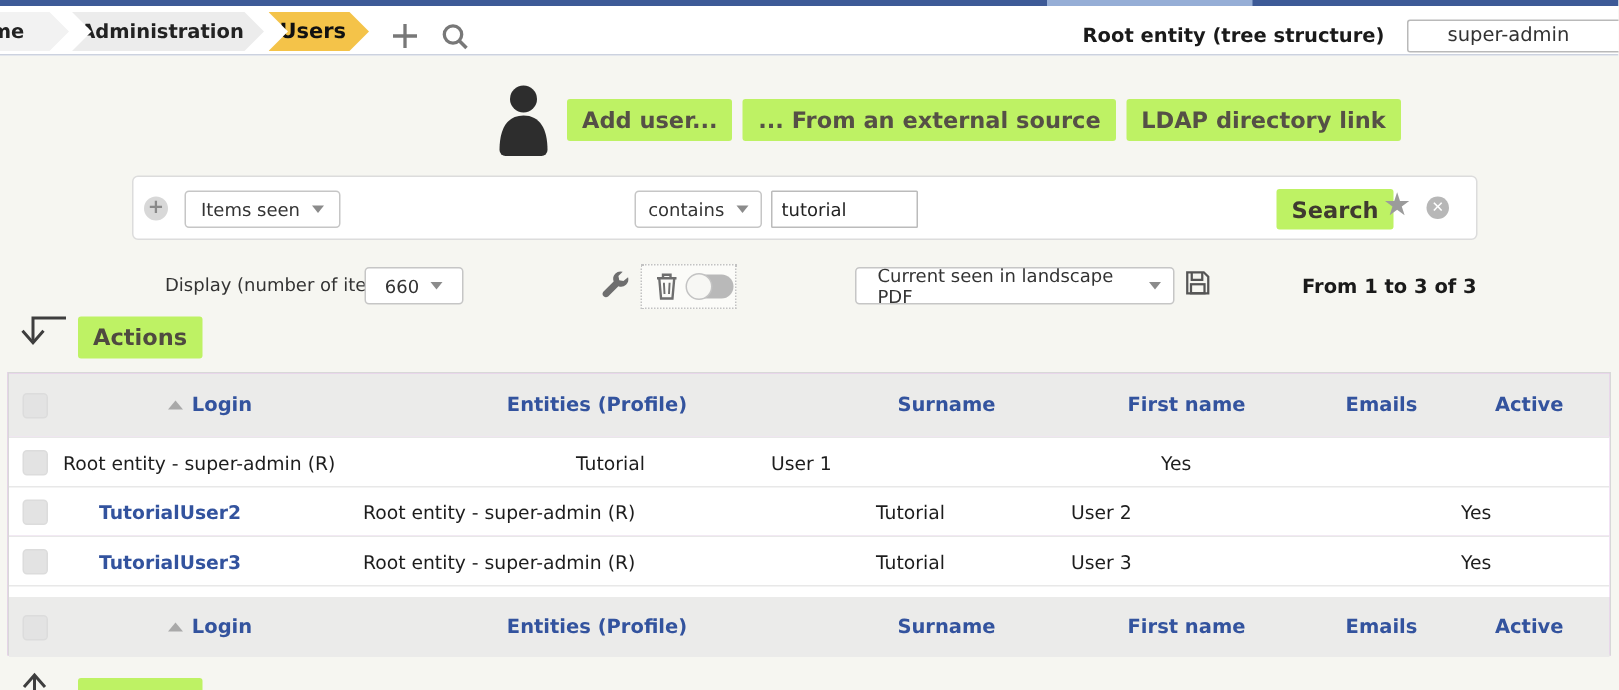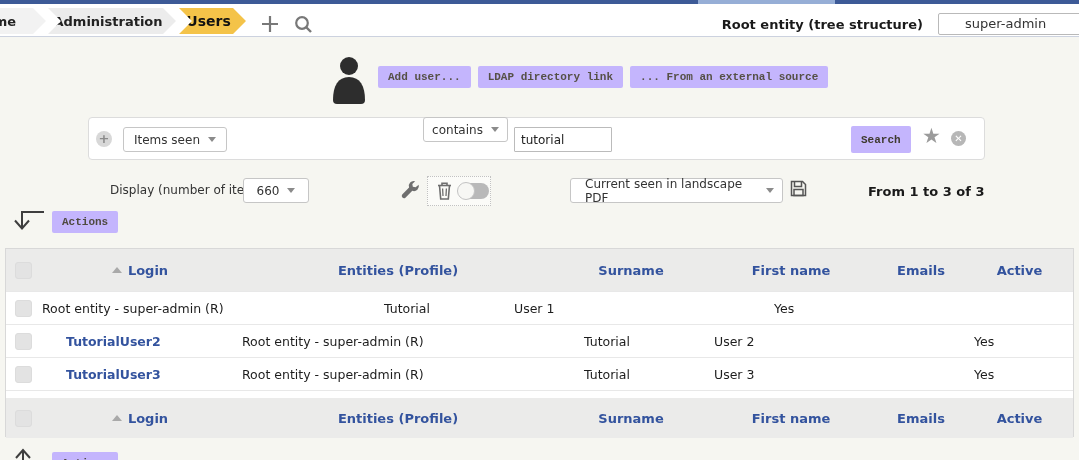--- a/index.html
+++ b/index.html
@@ -36,41 +36,41 @@
   }
   .topright-user {
     position:absolute; top:9px; left:938px; width:150px; height:22px;
     background:#fff; border:1px solid #b9b9b9; border-radius:2px;
     font-size:13px; color:#333; padding-left:26px; line-height:20px;
   }
   
   .person-icon { position:absolute; left:330px; top:56px; }
   .btn-row { position:absolute; left:378px; top:66px; display:flex; gap:7px; }
   .ybtn {
-    background:#c4b5fd; color:#555046; font-weight:bold; font-size:11px;
-    padding:5px 10px; border-radius:2px; white-space:nowrap; cursor:pointer;font-family:Liberation Mono, monospace;
+    background:#bef264; color:#555046; font-weight:bold; font-size:15px;
+    padding:5px 10px; border-radius:2px; white-space:nowrap; cursor:pointer;
   }
   
   .search-panel {
     position:absolute; left:88px; top:117px; width:897px; height:43px;
     background:#fff; border:1px solid #dcdcdc; border-radius:4px;
   }
   .plus-circle {
     position:absolute; left:96px; top:131px; width:16px; height:16px; border-radius:50%;
     background:#d8d8d8; color:#8a8a8a; font-size:13px; font-weight:bold;
     text-align:center; line-height:15px; cursor:pointer;
   }
   .fselect {
     position:absolute; height:25px; background:#fff; border:1px solid #c6c6c6; border-radius:3px;
     font-size:12px; color:#333; display:flex; align-items:center; justify-content:center;
     gap:8px; cursor:pointer; padding:0 8px;
   }
   .caret { width:0; height:0; border-left:4px solid transparent; border-right:4px solid transparent; border-top:5px solid #8b8b8b; }
   .sel-items   { left:123px; top:127px; width:104px; }
-  .sel-op      { left:423px; top:117px; width:85px;  }
+  .sel-op      { left:423px; top:127px; width:85px;  }
   .search-input {
     position:absolute; left:514px; top:127px; width:98px; height:25px;
     border:1px solid #bbb; border-radius:1px; font-size:12px; padding:0 6px;
     font-family:"DejaVu Sans", sans-serif; color:#222; background:#fff;
   }
   .search-btn { position:absolute; left:851px; top:126px; height:27px; display:flex; align-items:center; color:#3f3a30; }
   .star-icon { position:absolute; left:922px; top:124px; font-size:21px; color:#9b9b9b; cursor:pointer; }
   .xcircle {
     position:absolute; left:951px; top:131px; width:15px; height:15px; border-radius:50%;
     background:#b7b7b7; color:#fff; font-size:10px; font-weight:bold;
@@ -149,22 +149,22 @@
   <div class="topright-label">Root entity (tree structure)</div>
   <div class="topright-user">super-admin</div>
 </div>
 
 <svg class="person-icon" width="38" height="48" viewBox="0 0 38 48">
   <circle cx="19" cy="10" r="9" fill="#2d2d2d"></circle>
   <path d="M19 21 C8 21 3 30 3 44 a4 4 0 0 0 4 4 h24 a4 4 0 0 0 4 -4 C35 30 30 21 19 21 Z" fill="#2d2d2d"></path>
 </svg>
 <div class="btn-row">
   <div class="ybtn">Add user...</div>
+  <div class="ybtn">... From an external source</div>
   <div class="ybtn">LDAP directory link</div>
-  <div class="ybtn">... From an external source</div>
 </div>
 
 <div class="search-panel"></div>
 <div class="plus-circle">+</div>
 <div class="fselect sel-items">
   <span>Items seen</span>
   <span class="caret"></span>
 </div>
 <div class="fselect sel-op">
   <span>contains</span>

